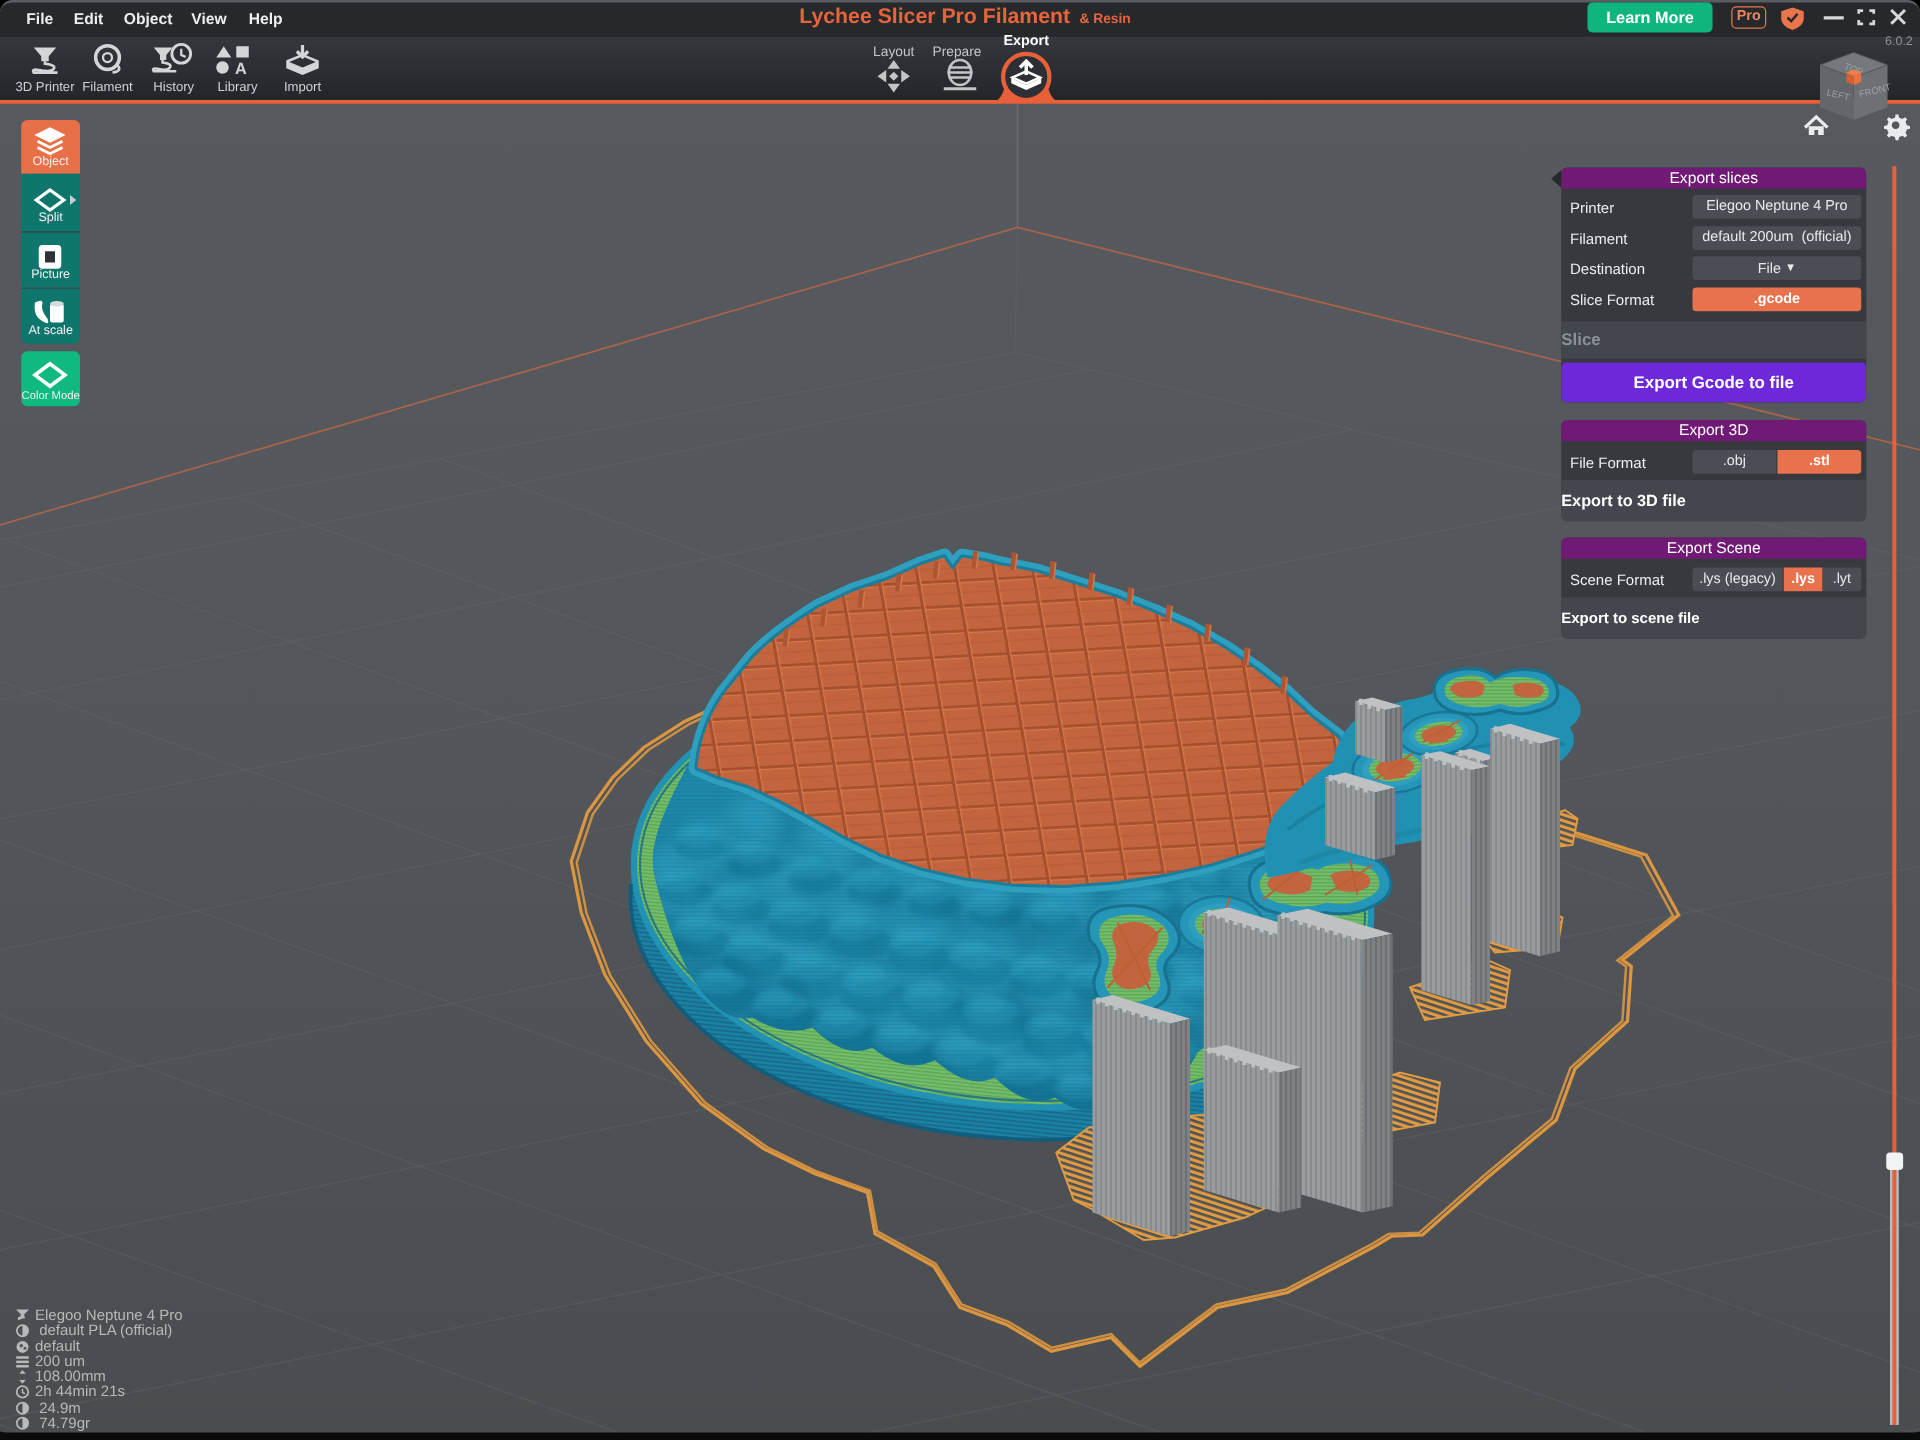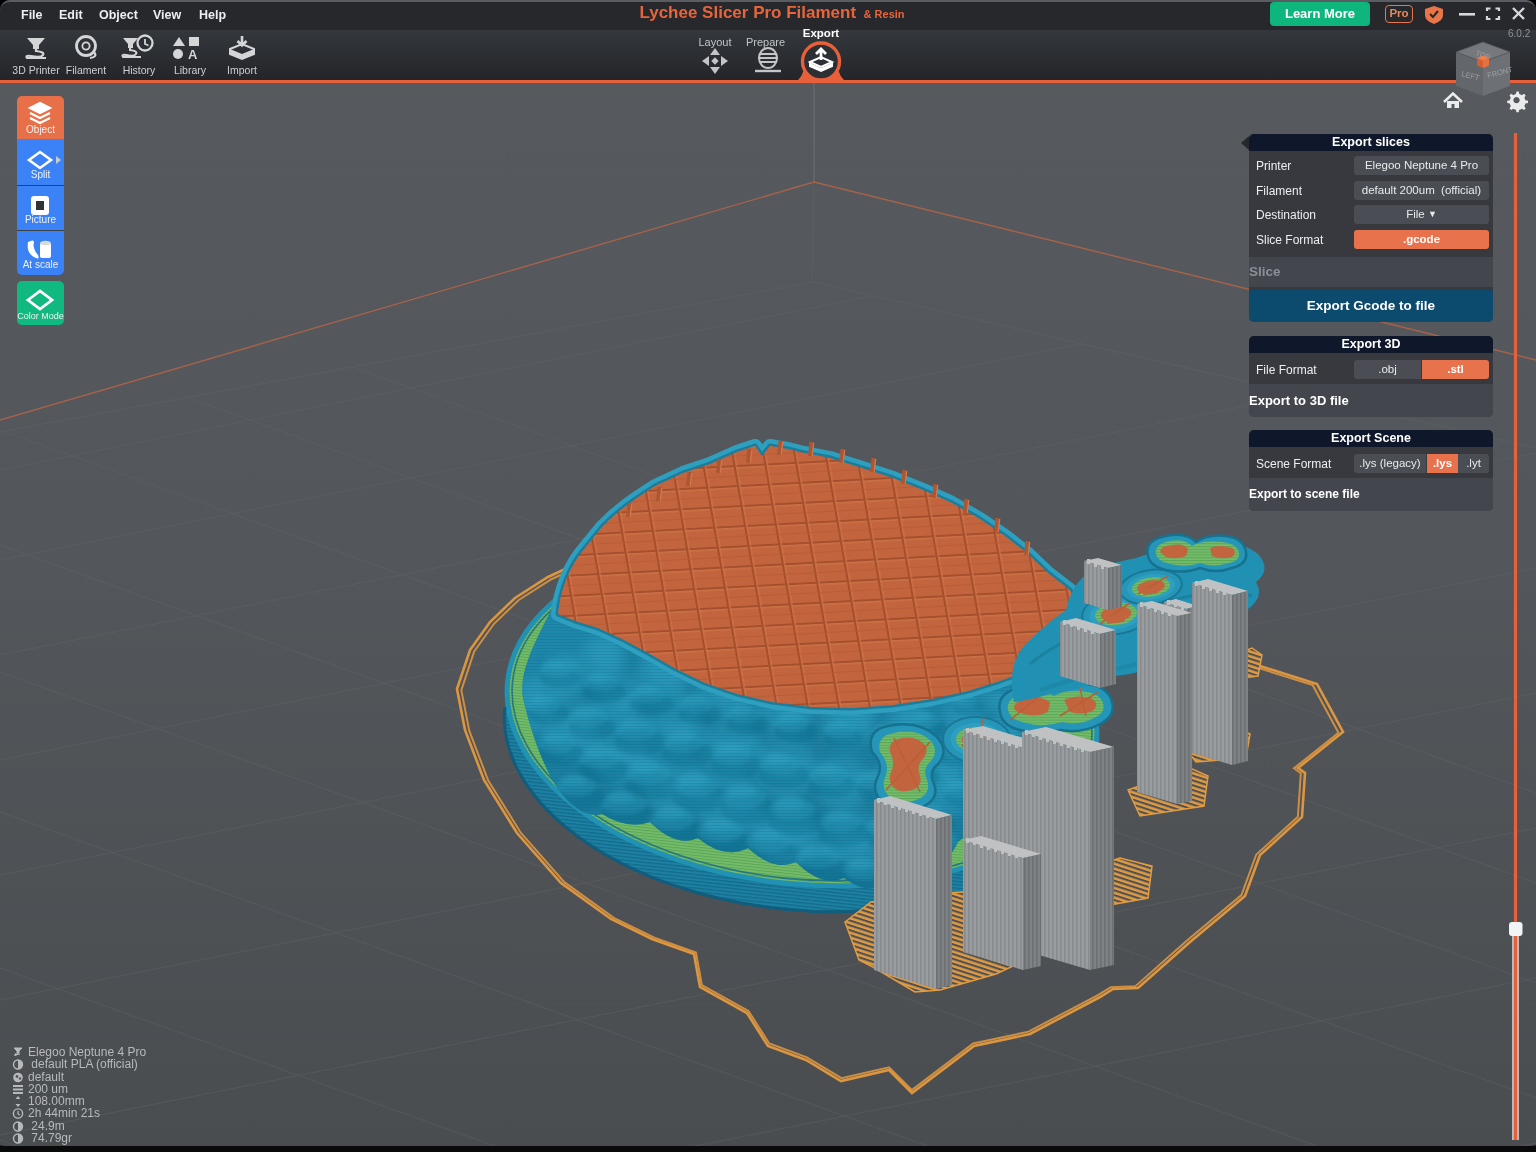--- a/index.html
+++ b/index.html
@@ -7,25 +7,25 @@
 #app{position:absolute;left:0;top:0;width:1536px;height:1152px;background:#4f5255;border-radius:10px 10px 0 0;overflow:hidden}
 
 #titlebar{position:absolute;left:0;top:0;width:1536px;height:30px;background:#26282c;border-top:2px solid #595d61;border-radius:10px 10px 0 0}
 #toolbar{position:absolute;left:0;top:30px;width:1536px;height:50px;background:linear-gradient(#34373c,#232529)}
 #orangeline{position:absolute;left:0;top:80px;width:1536px;height:3px;background:#e7603a}
 .menu{position:absolute;top:8px;color:#eceef0;font-size:12.5px;font-weight:700}
 .tlabel{position:absolute;top:64px;color:#cdcfd1;font-size:10.5px;white-space:nowrap}
 .ctlabel{position:absolute;top:36px;color:#c3c5c7;font-size:11px;white-space:nowrap}
 
 .lbtn{position:absolute;left:17px;width:47px;color:#fff;text-align:center}
-.lgroup{background:#3b82f6;border-radius:5px}
+.lgroup{background:#0f766e;border-radius:5px}
 .llabel{font-size:10px;color:#f0f1f2;position:absolute;left:0;width:100%;text-align:center}
 
 .rpanel{position:absolute;left:1249px;width:244px;background:#37393f;border-radius:5px;overflow:hidden}
-.rphead{height:17px;background:#0f172a;color:#fff;font-size:12.5px;font-weight:700;text-align:center;line-height:17px}
+.rphead{height:17px;background:#701a75;color:#fff;font-size:12.5px;font-weight:400;text-align:center;line-height:17px}
 .rlabel{position:absolute;left:7px;color:#eceef0;font-size:12px}
 .rbtn{position:absolute;left:105px;width:135px;background:#4a4e54;border-radius:3px;color:#e8eaeb;font-size:11.5px;text-align:center}
 .orange{background:#e8724c !important;color:#fff !important}
 .strip{position:absolute;left:0;width:100%;background:#43464c;color:#fff;text-align:left;font-weight:700}
 
 #stats{position:absolute;left:12px;top:1046px;color:#b7b9bb;font-size:12px;line-height:12.3px}
 .srow{height:12.3px;white-space:nowrap;position:relative;padding-left:16px}
 .sic{position:absolute;left:0;top:1px;width:12px;height:11px}
 </style>
 </head>
@@ -638,21 +638,21 @@
   <div class="rphead">Export slices</div>
   <div class="rlabel" style="top:25px">Printer</div>
   <div class="rbtn" style="top:22px;height:19px;line-height:19px">Elegoo Neptune 4 Pro</div>
   <div class="rlabel" style="top:50px">Filament</div>
   <div class="rbtn" style="top:47px;height:19px;line-height:19px">default 200um&nbsp;&nbsp;(official)</div>
   <div class="rlabel" style="top:74px">Destination</div>
   <div class="rbtn" style="top:71px;height:19px;line-height:19px">File <span style="font-size:9px;vertical-align:1px">▼</span></div>
   <div class="rlabel" style="top:99px">Slice Format</div>
   <div class="rbtn orange" style="top:96px;height:19px;line-height:19px;font-weight:700">.gcode</div>
   <div class="strip" style="top:123px;height:30px;font-size:13.5px;line-height:30px;color:#8b9097">Slice</div>
-  <div style="position:absolute;left:0;top:156px;width:244px;height:32px;background:#0c4a6e;border-radius:4px;color:#fff;font-size:13.5px;font-weight:700;text-align:center;line-height:32px">Export Gcode to file</div>
+  <div style="position:absolute;left:0;top:156px;width:244px;height:32px;background:#6d28d9;border-radius:4px;color:#fff;font-size:13.5px;font-weight:700;text-align:center;line-height:32px">Export Gcode to file</div>
 </div>
 <div style="position:absolute;left:1241px;top:136px;width:0;height:0;border-top:7px solid transparent;border-bottom:7px solid transparent;border-right:8px solid #26282c"></div>
 
 <div class="rpanel" style="top:336px;height:81px">
   <div class="rphead">Export 3D</div>
   <div class="rlabel" style="top:27px">File Format</div>
   <div class="rbtn" style="top:24px;height:19px;line-height:19px;width:67px;border-radius:3px 0 0 3px">.obj</div>
   <div class="rbtn orange" style="top:24px;height:19px;line-height:19px;left:173px;width:67px;border-radius:0 3px 3px 0;font-weight:700">.stl</div>
   <div class="strip" style="top:48px;height:33px;font-size:13px;line-height:33px">Export to 3D file</div>
 </div>

